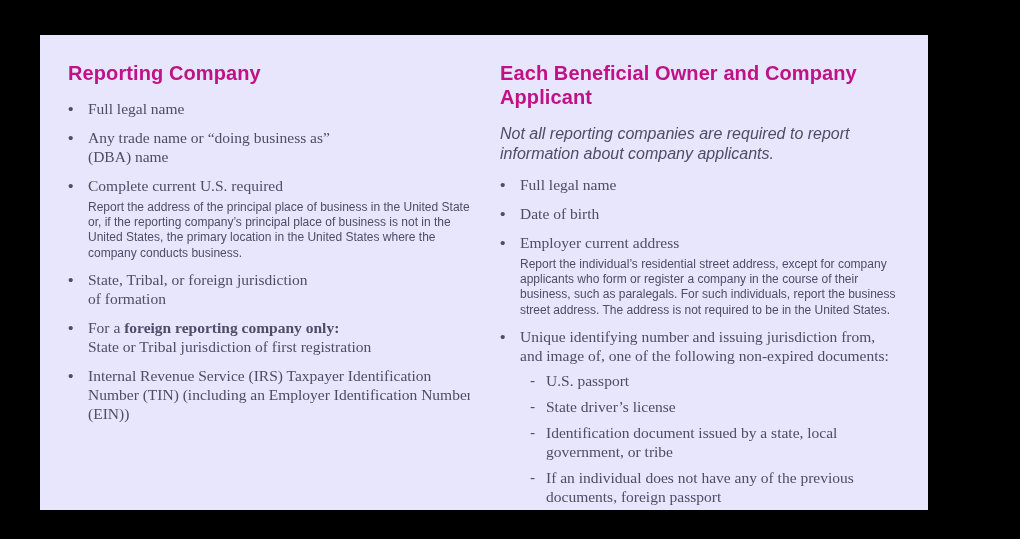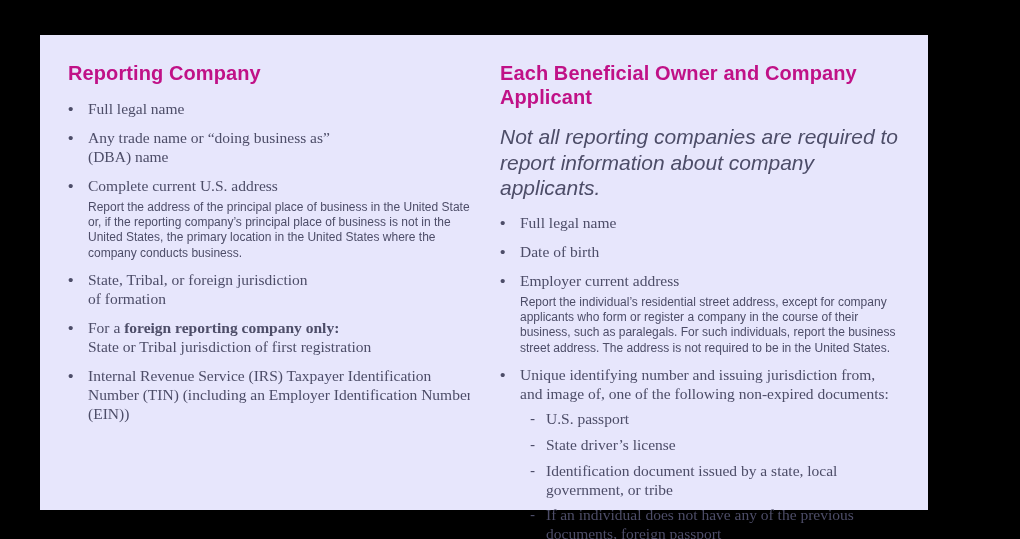--- a/index.html
+++ b/index.html
@@ -25,21 +25,21 @@
   h2.card-title {
     margin: 0 0 15px 0;
     font-size: 20px;
     line-height: 1.2;
     font-weight: 700;
     color: #C01187;
     letter-spacing: 0.1px;
   }
   p.intro {
     margin: 0 0 13px 0;
-    font-size: 21px;
+    font-size: 16px;
     line-height: 1.22;
     font-style: italic;
   }
   ul.bullet-list { list-style: none; margin: 0; padding: 0; }
   ul.bullet-list > li { display: flex; margin-bottom: 10px; }
   .marker {
     flex: 0 0 20px;
     font-size: 15.5px;
     line-height: 1.22;
   }
@@ -73,21 +73,21 @@
       </li>
       <li>
         <span class="marker">•</span>
         <div class="item-body">
           <div class="item-text">Any trade name or “doing business as”<br>(DBA) name</div>
         </div>
       </li>
       <li>
         <span class="marker">•</span>
         <div class="item-body">
-          <div class="item-text">Complete current U.S. address</div>
+          <div class="item-text">Complete current U.S. required</div>
           <div class="note">Report the address of the principal place of business in the United States, or, if the reporting company’s principal place of business is not in the United States, the primary location in the United States where the company conducts business.</div>
         </div>
       </li>
       <li>
         <span class="marker">•</span>
         <div class="item-body">
           <div class="item-text">State, Tribal, or foreign jurisdiction<br>of formation</div>
         </div>
       </li>
       <li>

